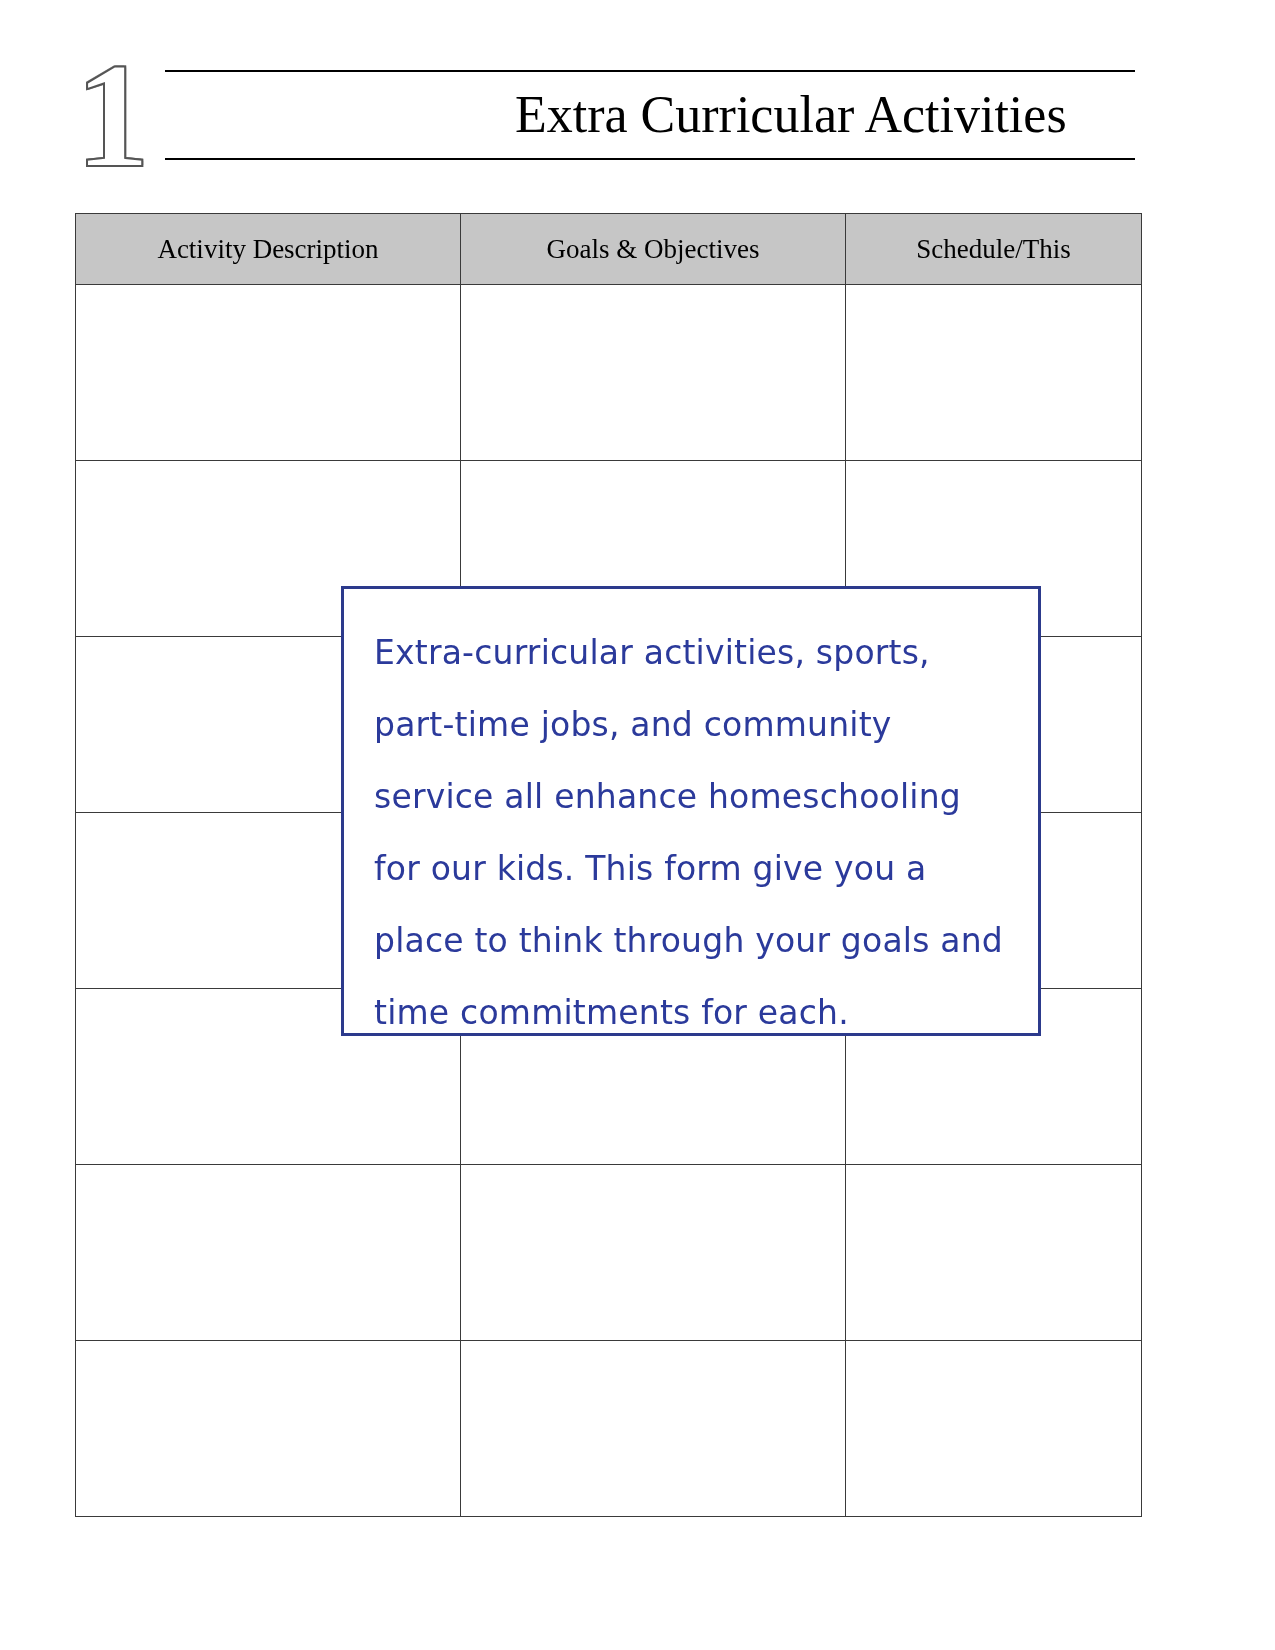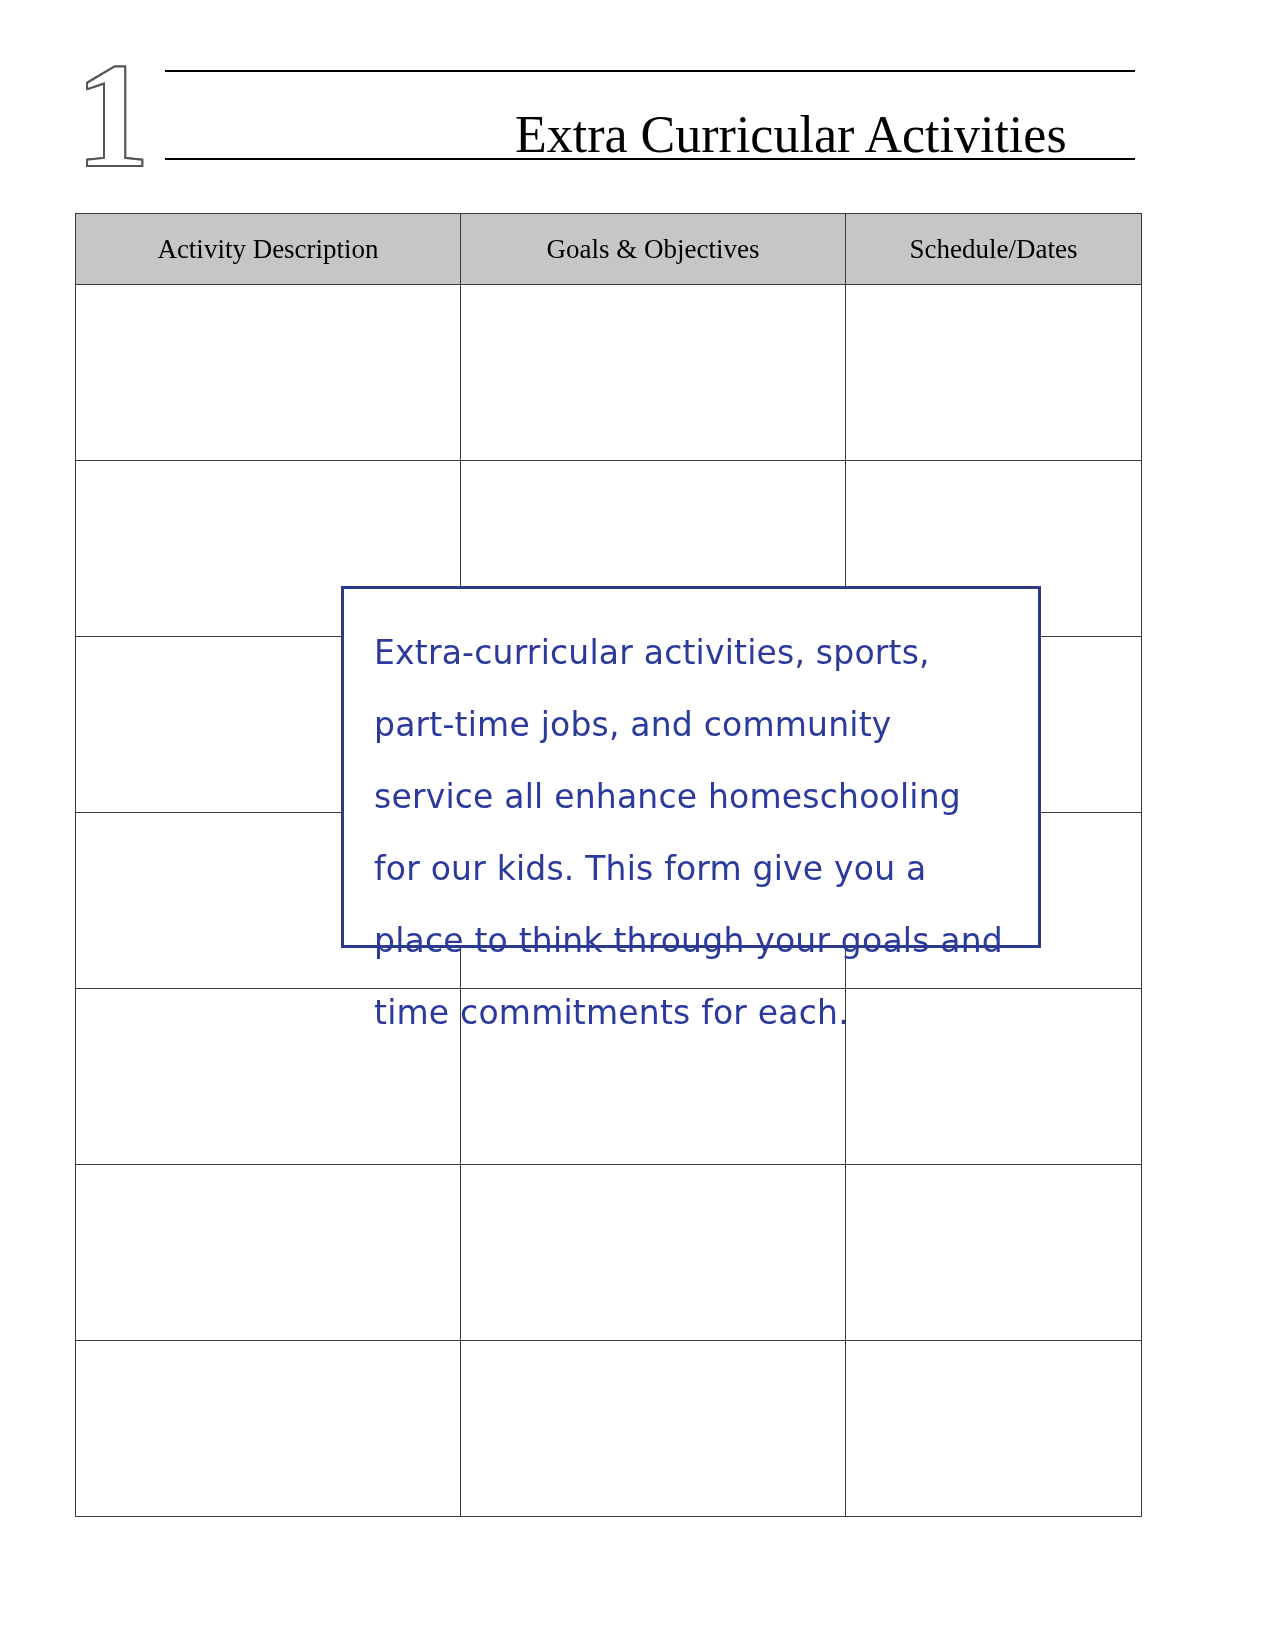--- a/index.html
+++ b/index.html
@@ -75,21 +75,20 @@
 
   .header-title {
     position: absolute;
     left: 440px;
     top: 35px;
     font-family: "Liberation Serif", serif;
     font-size: 52px;
     line-height: 70px;
     white-space: nowrap;
     color: #000;
-    margin-top: 20px;
   }
 
   
   .grid {
     position: absolute;
     left: 75px;
     top: 213px;
     width: 1066px;
     border-collapse: collapse;
     table-layout: fixed;
@@ -113,21 +112,21 @@
   .col-a { width: 385px; }
   .col-b { width: 385px; }
   .col-c { width: 296px; }
 
   
   .note {
     position: absolute;
     left: 341px;
     top: 586px;
     width: 700px;
-    height: 362px;
+    height: 450px;
     background: #ffffff;
     border: 3px solid #2c3a8c;
     box-sizing: border-box;
     padding: 28px 26px 0 30px;
   }
   .note-text {
     font-family: "DejaVu Sans", sans-serif;
     font-size: 33px;
     line-height: 72px;
     color: #2b3a9b;
@@ -147,21 +146,21 @@
 <table class="grid">
   <colgroup>
     <col class="col-a">
     <col class="col-b">
     <col class="col-c">
   </colgroup>
   <thead>
     <tr>
       <th>Activity Description</th>
       <th>Goals &amp; Objectives</th>
-      <th>Schedule/Dates</th>
+      <th>Schedule/This</th>
     </tr>
   </thead>
   <tbody>
     <tr>
       <td></td>
       <td></td>
       <td></td>
     </tr>
     <tr>
       <td></td>

